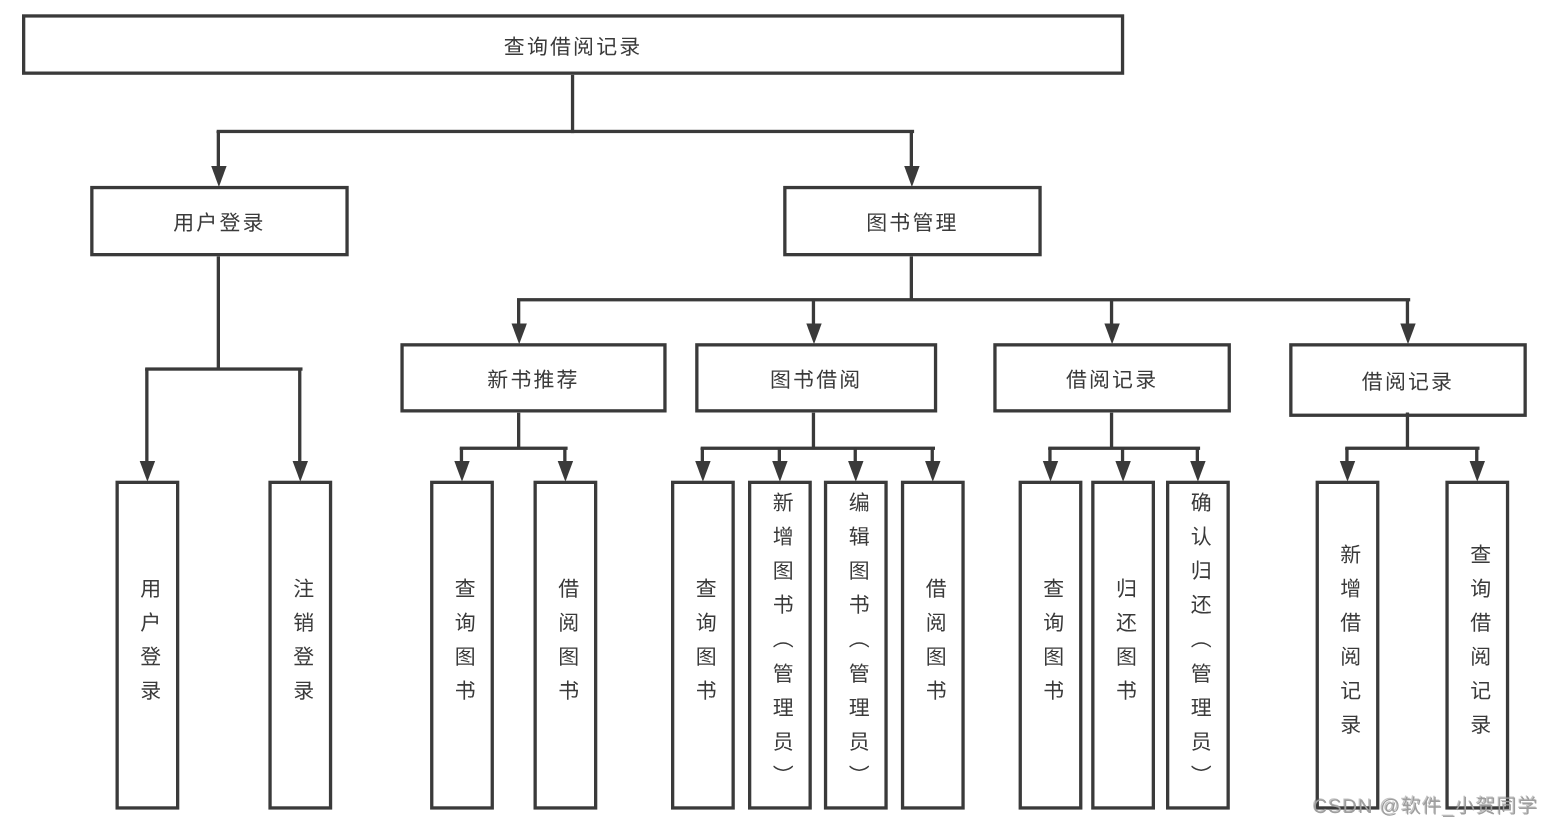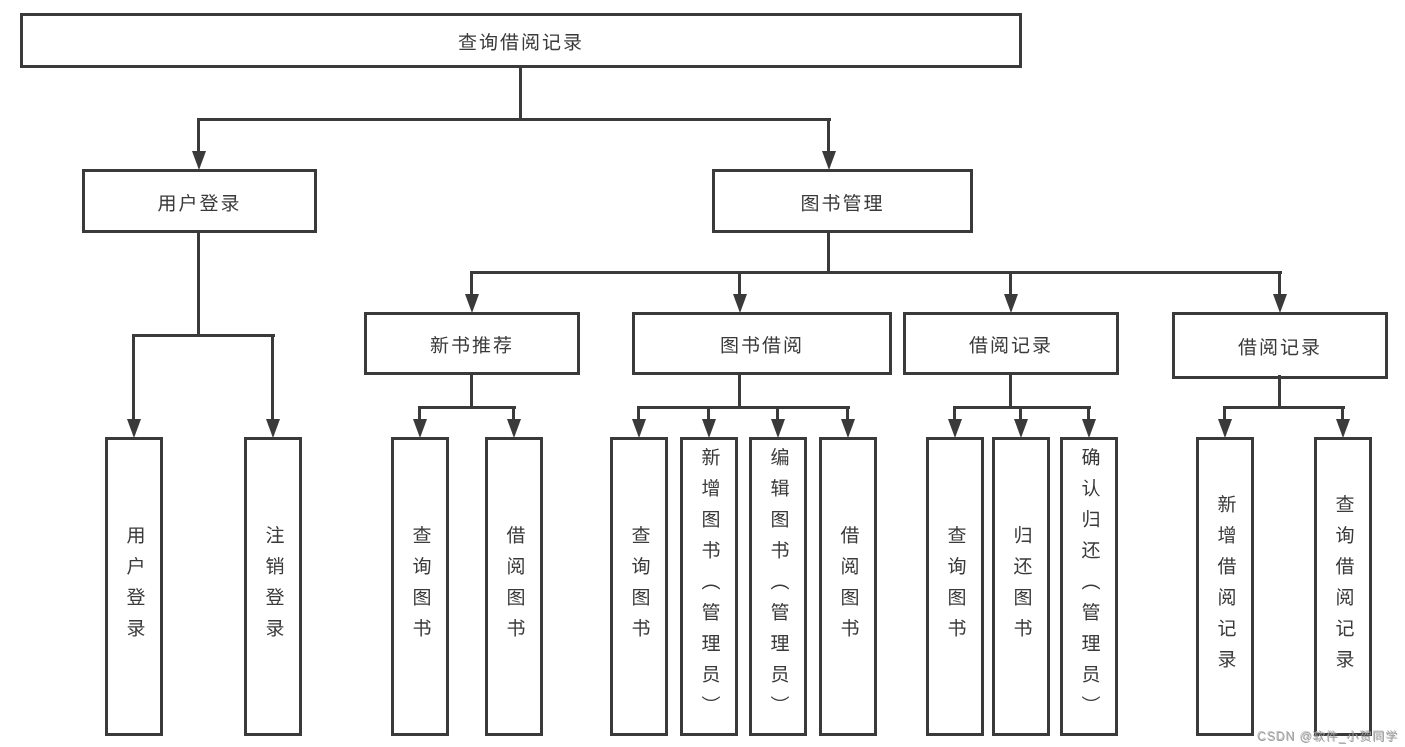--- a/index.html
+++ b/index.html
@@ -37,47 +37,47 @@
   .line-h{position:absolute;height:3px;background:var(--line,#3a3a3a);}
   .arrowhead{
     position:absolute;width:0;height:0;
     border-left:7px solid transparent;
     border-right:7px solid transparent;
     border-top:19px solid var(--line,#3a3a3a);
   }
   .watermark{
     position:absolute;
     right:6px;bottom:3px;
-    font-size:12px;
+    font-size:18px;
     color:var(--wm,#9e9e9e);
     letter-spacing:1px;
     text-shadow:-1px -1px 0 rgba(90,90,90,0.35);
     white-space:nowrap;
   }
 </style>
 </head>
 <body>
 
 <div id="canvas">
 
   <div class="box" style="left:20px;top:13px;width:1002px;height:55px">
     <span class="hlabel">查询借阅记录</span>
   </div>
 
   <div class="box" style="left:82px;top:169px;width:235px;height:64px">
     <span class="hlabel">用户登录</span>
   </div>
-  <div class="box" style="left:712px;top:169px;width:261px;height:64px">
+  <div class="box" style="left:712px;top:169px;width:235px;height:64px">
     <span class="hlabel">图书管理</span>
   </div>
 
-  <div class="box" style="left:364px;top:312px;width:216px;height:63px">
+  <div class="box" style="left:364px;top:312px;width:242px;height:63px">
     <span class="hlabel">新书推荐</span>
   </div>
-  <div class="box" style="left:632px;top:312px;width:260px;height:63px">
+  <div class="box" style="left:632px;top:312px;width:220px;height:63px">
     <span class="hlabel">图书借阅</span>
   </div>
   <div class="box" style="left:903px;top:312px;width:216px;height:63px">
     <span class="hlabel">借阅记录</span>
   </div>
   <div class="box" style="left:1172px;top:312px;width:216px;height:67px">
     <span class="hlabel">借阅记录</span>
   </div>
 
   <div class="box l4" style="left:105px">

